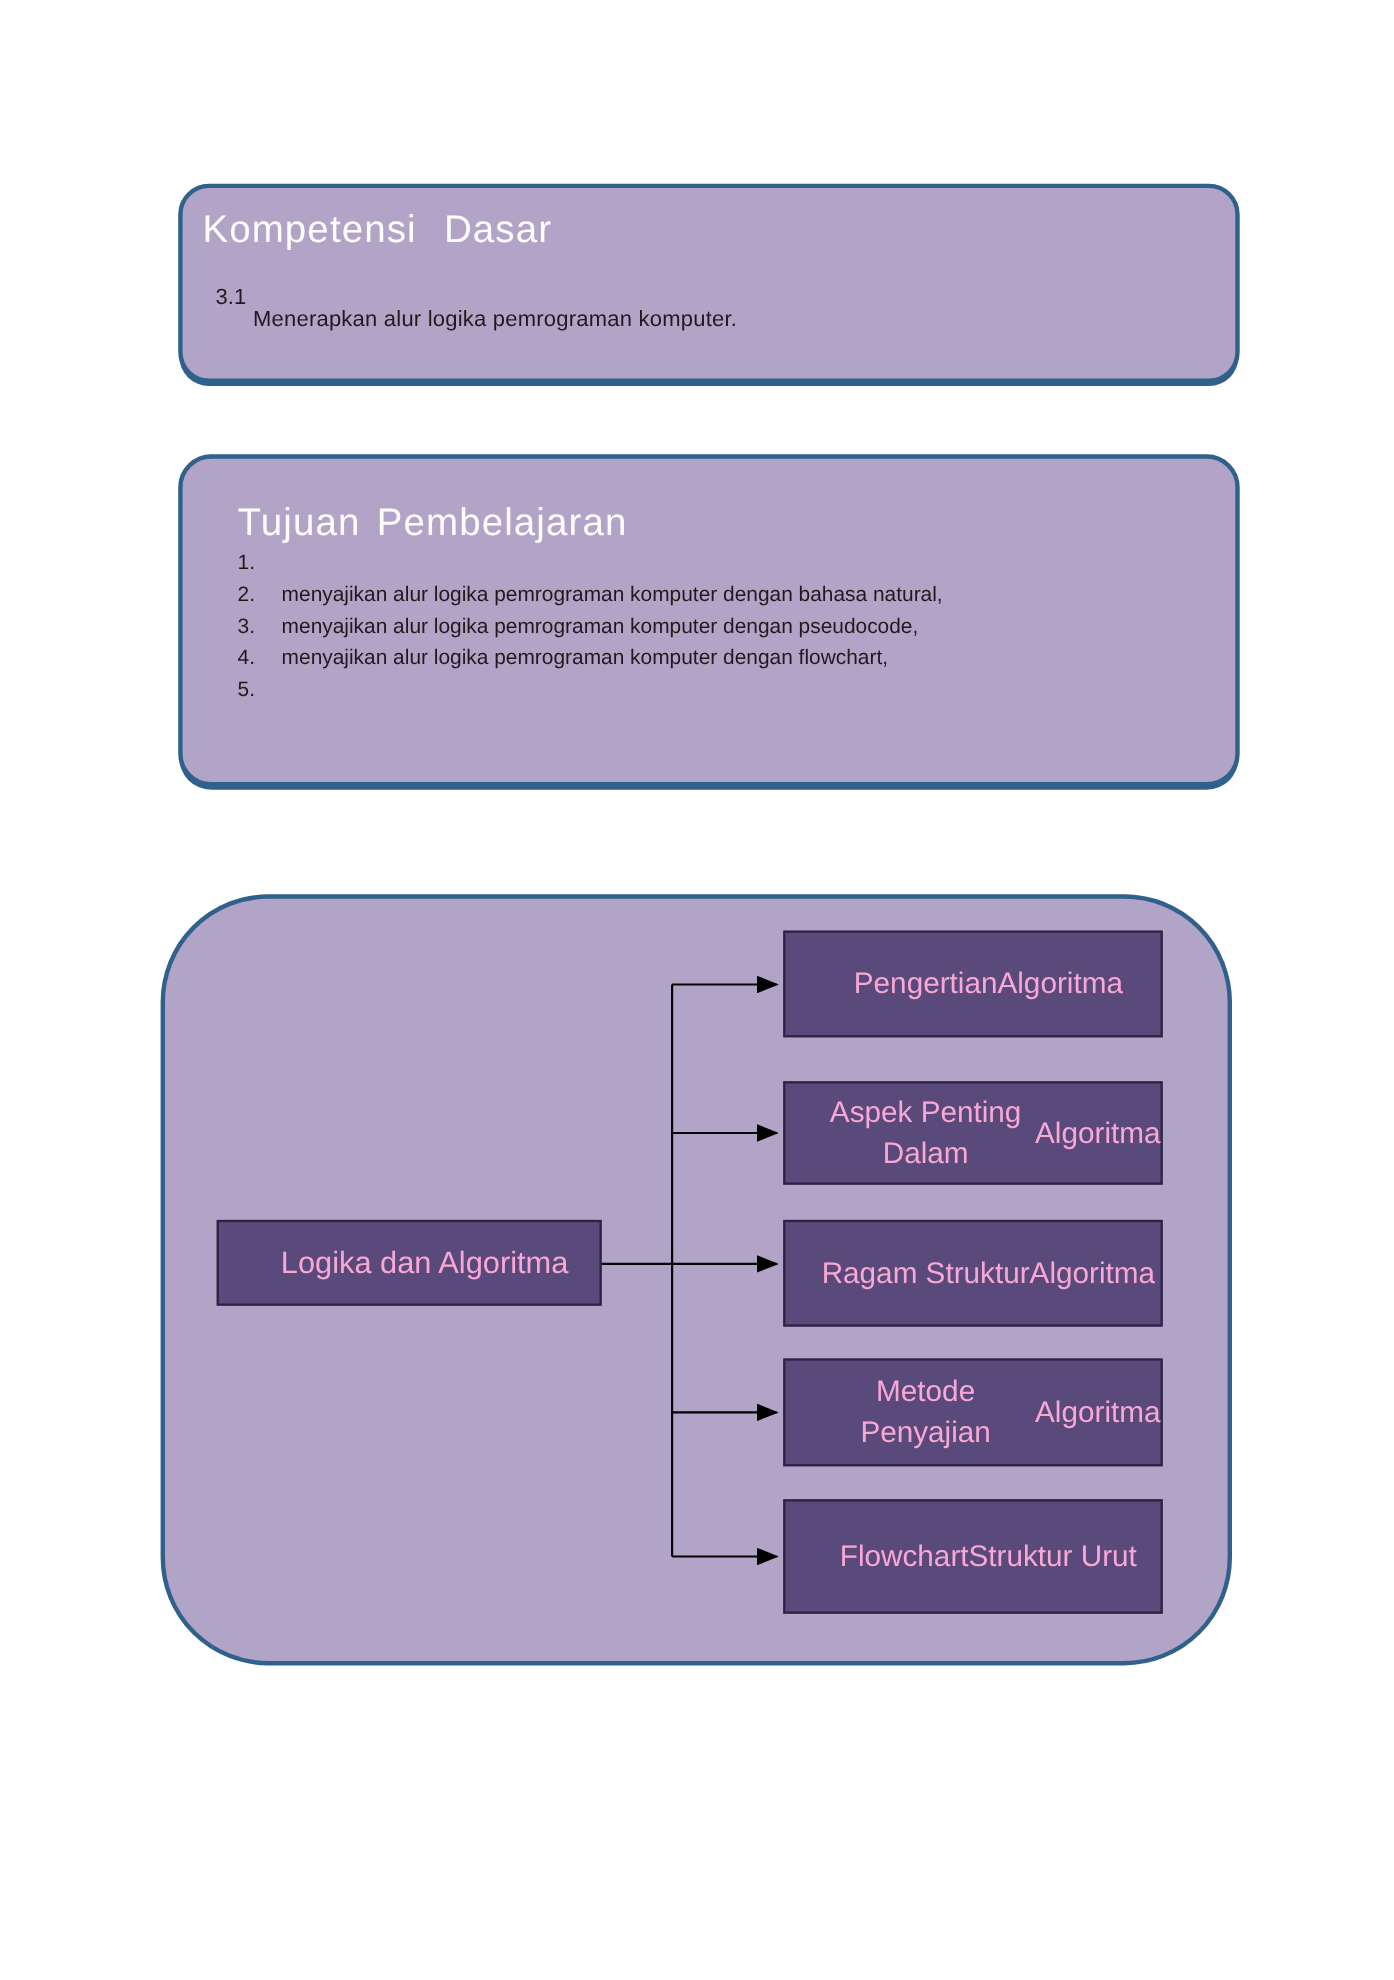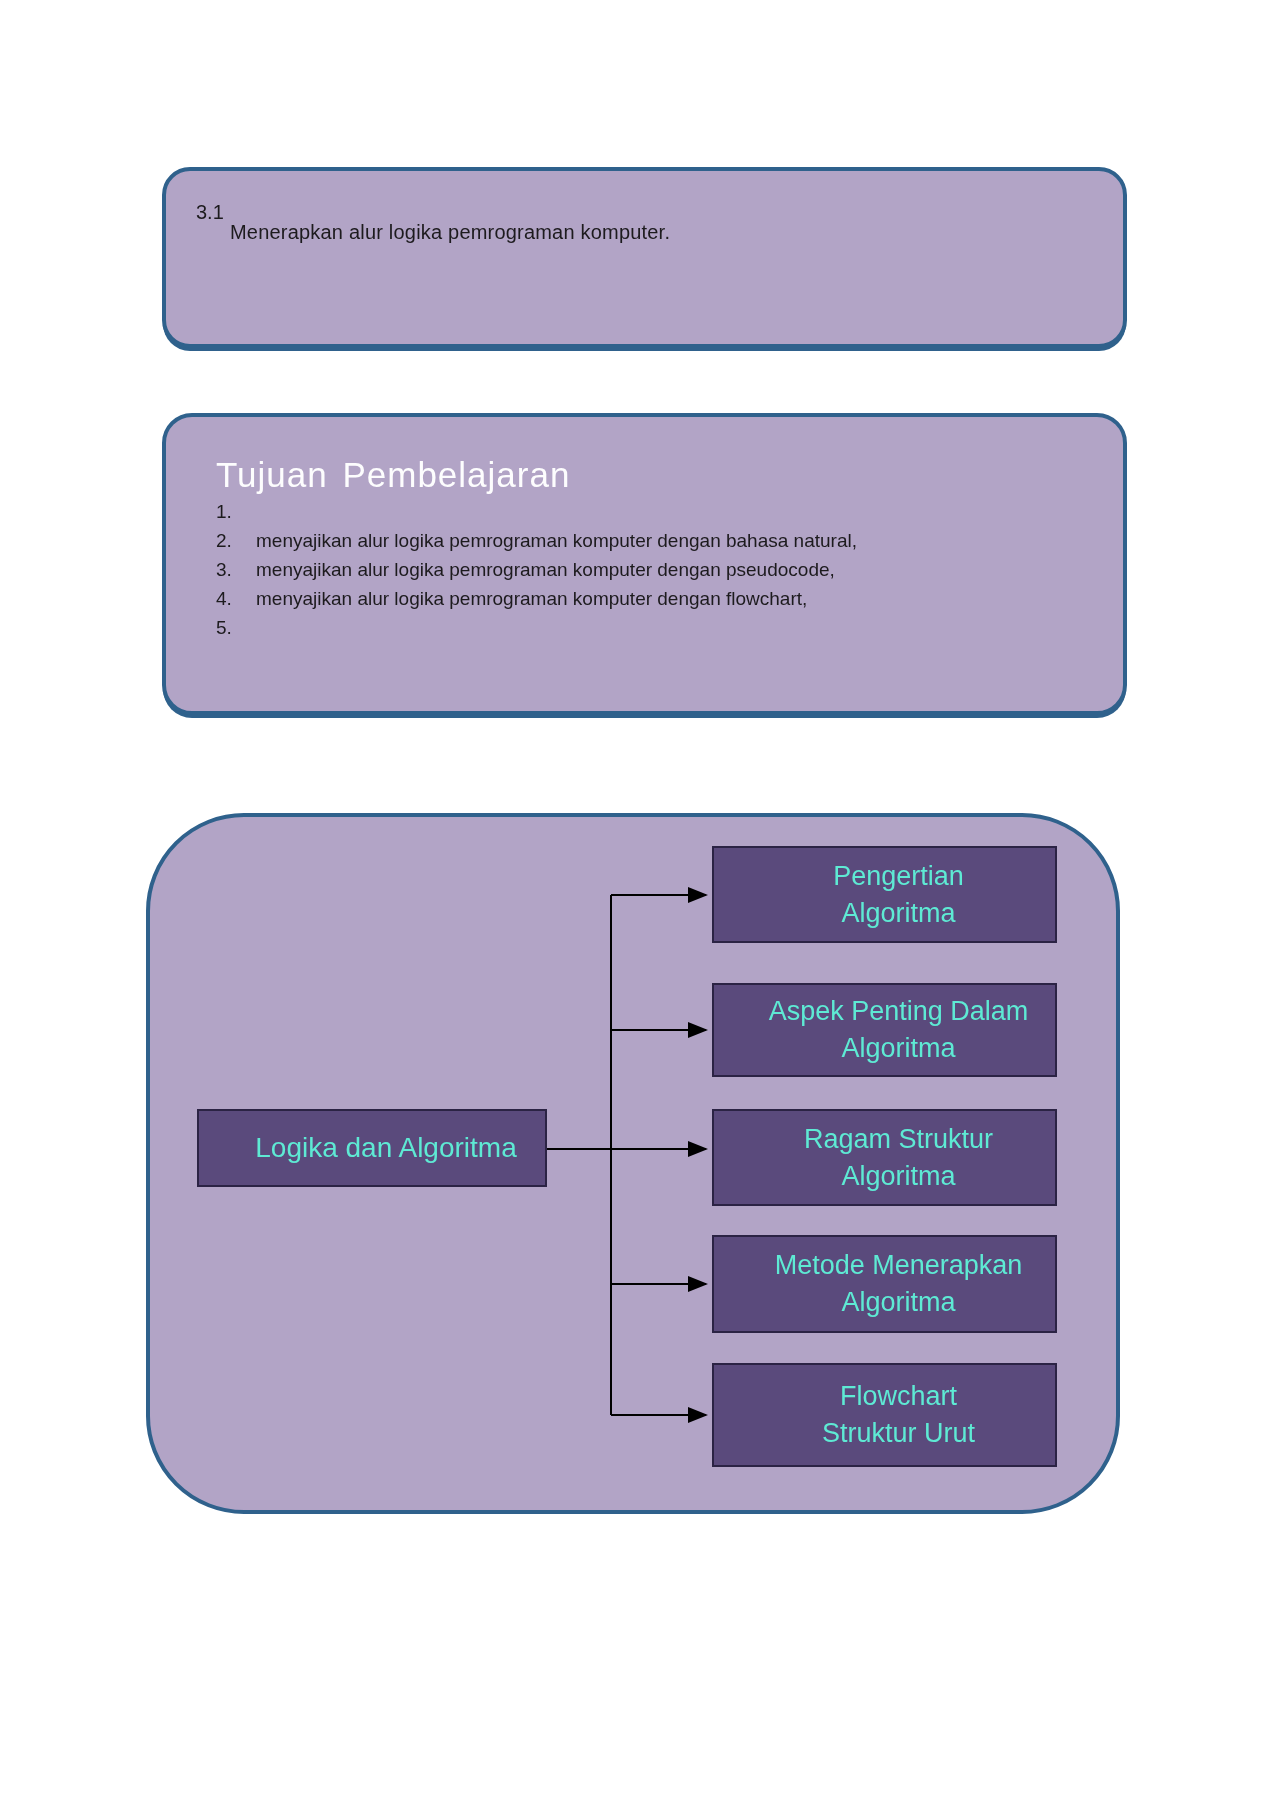--- a/index.html
+++ b/index.html
@@ -46,41 +46,41 @@
     box-sizing:border-box;
   }
   .connectors{position:absolute;left:0;top:0;width:966px;height:693px;}
 
   .node{
     position:absolute;
     background:#5a4a7c;
     border:2px solid #2b2344;
     box-sizing:border-box;
     display:flex;
-    flex-direction:column;
     align-items:center;
     justify-content:center;
-    color:#5eead4;
+    color:#f9a8d4;
     text-align:center;
     padding-left:28px;
   }
   .root-node{left:47px;top:292px;width:350px;height:78px;font-size:28px;}
   .child-node{left:562px;width:345px;font-size:27px;line-height:37px;}
   .cb0{top:29px;height:97px;}
   .cb1{top:166px;height:94px;}
   .cb2{top:292px;height:97px;}
   .cb3{top:418px;height:98px;}
   .cb4{top:546px;height:104px;}
 </style>
 </head>
 <body>
 
 <div class="page">
 
   <section class="panel panel-a">
+    <h1 class="panel-title">Kompetensi Dasar</h1>
     <div class="kd-list">
       <div class="kd-row">
         <span class="num">3.1</span>
         <span class="txt">Menerapkan alur logika pemrograman komputer.</span>
       </div>
     </div>
   </section>
 
   <section class="panel panel-b">
     <h1 class="panel-title">Tujuan Pembelajaran</h1>
@@ -138,21 +138,21 @@
     </div>
     <div class="node child-node cb1">
       <span>Aspek Penting Dalam</span>
       <span>Algoritma</span>
     </div>
     <div class="node child-node cb2">
       <span>Ragam Struktur</span>
       <span>Algoritma</span>
     </div>
     <div class="node child-node cb3">
-      <span>Metode Menerapkan</span>
+      <span>Metode Penyajian</span>
       <span>Algoritma</span>
     </div>
     <div class="node child-node cb4">
       <span>Flowchart</span>
       <span>Struktur Urut</span>
     </div>
 
   </section>
 
 </div>

